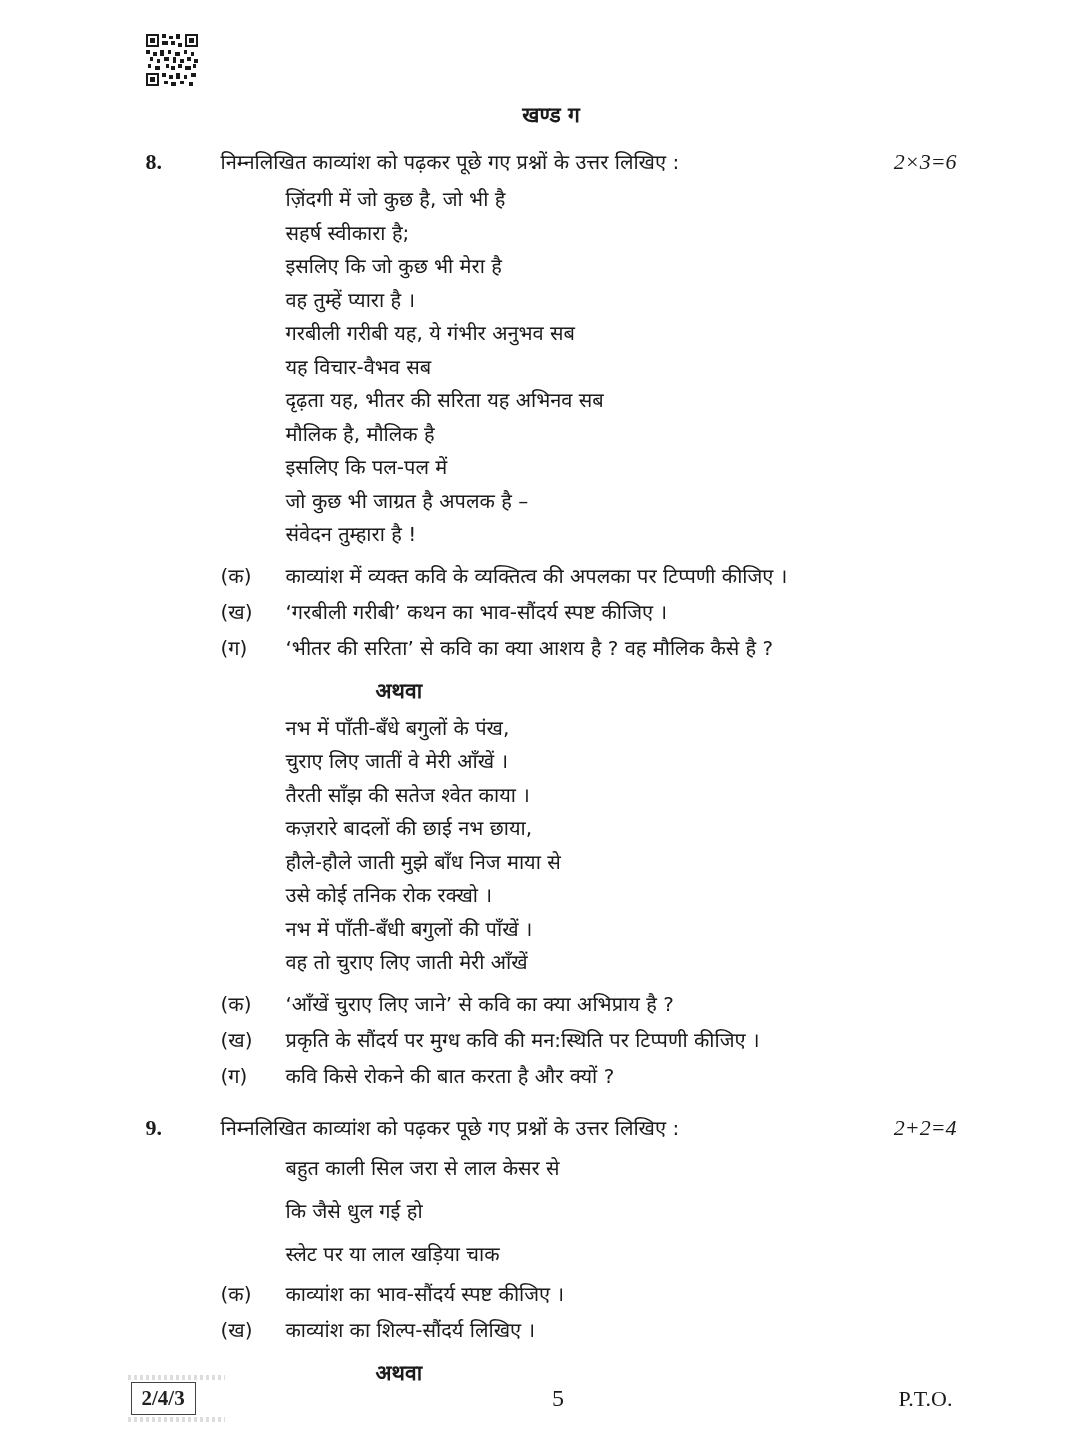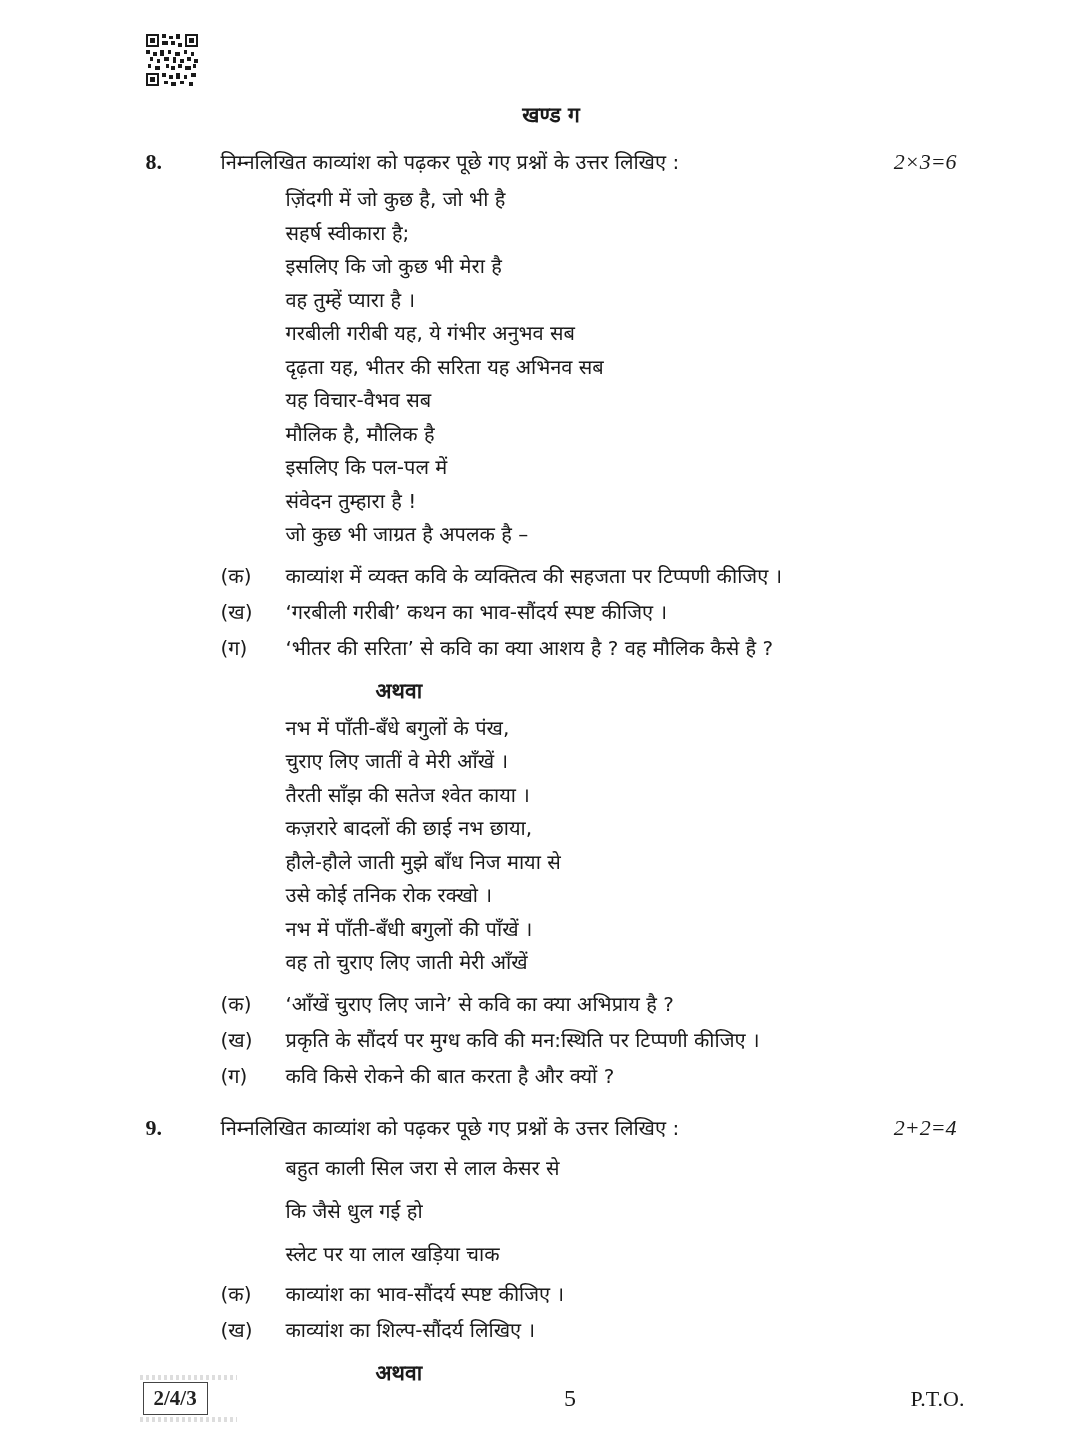--- a/index.html
+++ b/index.html
@@ -67,21 +67,21 @@
     margin-left: 75px;
     line-height: 36px;
   }
   .or-label {
     font-weight: bold;
     margin: 10px 0 8px 230px;
     font-size: 21px;
   }
   .footer {
     position: absolute;
-    left: 12px;
+    left: 0;
     bottom: 30px;
     width: 100%;
     box-sizing: border-box;
     padding: 0 48px 0 40px;
     display: flex;
     align-items: center;
     justify-content: space-between;
     font-family: "Liberation Serif", serif;
   }
   .paper-code {
@@ -180,31 +180,31 @@
       <span class="q-intro">निम्नलिखित काव्यांश को पढ़कर पूछे गए प्रश्नों के उत्तर लिखिए :</span>
       <span class="q-marks">2×3=6</span>
     </div>
 
     <div class="poem">
       <div class="poem-line">ज़िंदगी में जो कुछ है, जो भी है</div>
       <div class="poem-line">सहर्ष स्वीकारा है;</div>
       <div class="poem-line">इसलिए कि जो कुछ भी मेरा है</div>
       <div class="poem-line">वह तुम्हें प्यारा है ।</div>
       <div class="poem-line">गरबीली गरीबी यह, ये गंभीर अनुभव सब</div>
+      <div class="poem-line">यह विचार-वैभव सब</div>
       <div class="poem-line">दृढ़ता यह, भीतर की सरिता यह अभिनव सब</div>
-      <div class="poem-line">यह विचार-वैभव सब</div>
       <div class="poem-line">मौलिक है, मौलिक है</div>
       <div class="poem-line">इसलिए कि पल-पल में</div>
+      <div class="poem-line">जो कुछ भी जाग्रत है अपलक है –</div>
       <div class="poem-line">संवेदन तुम्हारा है !</div>
-      <div class="poem-line">जो कुछ भी जाग्रत है अपलक है –</div>
     </div>
 
     <div class="subq">
       <span>(क)</span>
-      <span>काव्यांश में व्यक्त कवि के व्यक्तित्व की सहजता पर टिप्पणी कीजिए ।</span>
+      <span>काव्यांश में व्यक्त कवि के व्यक्तित्व की अपलका पर टिप्पणी कीजिए ।</span>
     </div>
     <div class="subq">
       <span>(ख)</span>
       <span>‘गरबीली गरीबी’ कथन का भाव-सौंदर्य स्पष्ट कीजिए ।</span>
     </div>
     <div class="subq">
       <span>(ग)</span>
       <span>‘भीतर की सरिता’ से कवि का क्या आशय है ? वह मौलिक कैसे है ?</span>
     </div>
 

